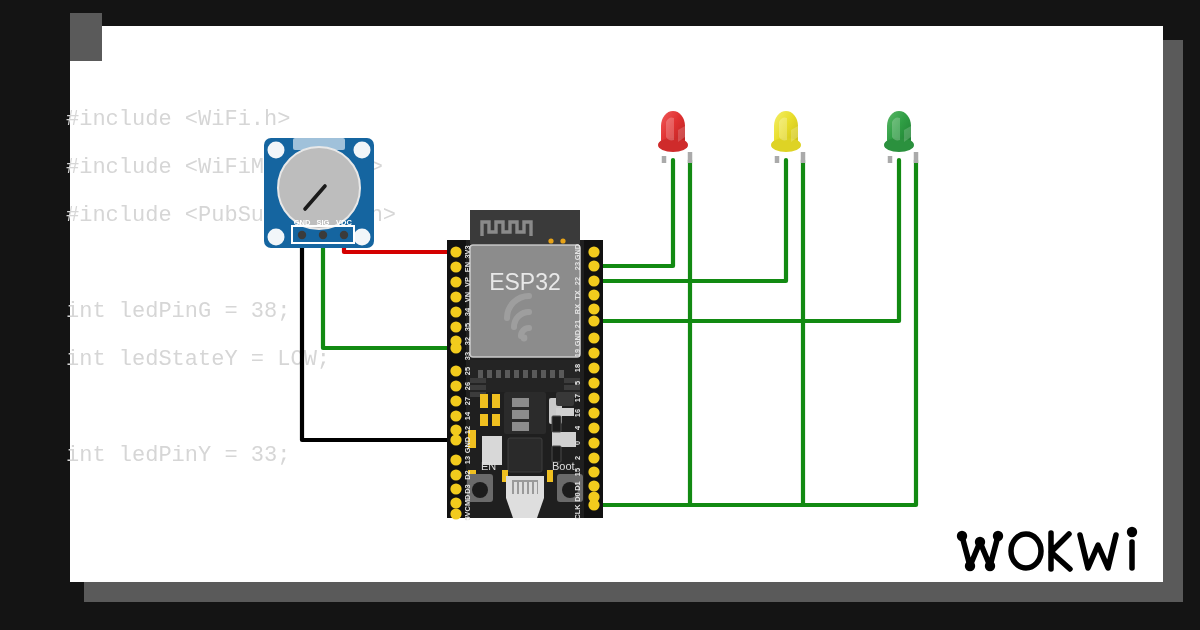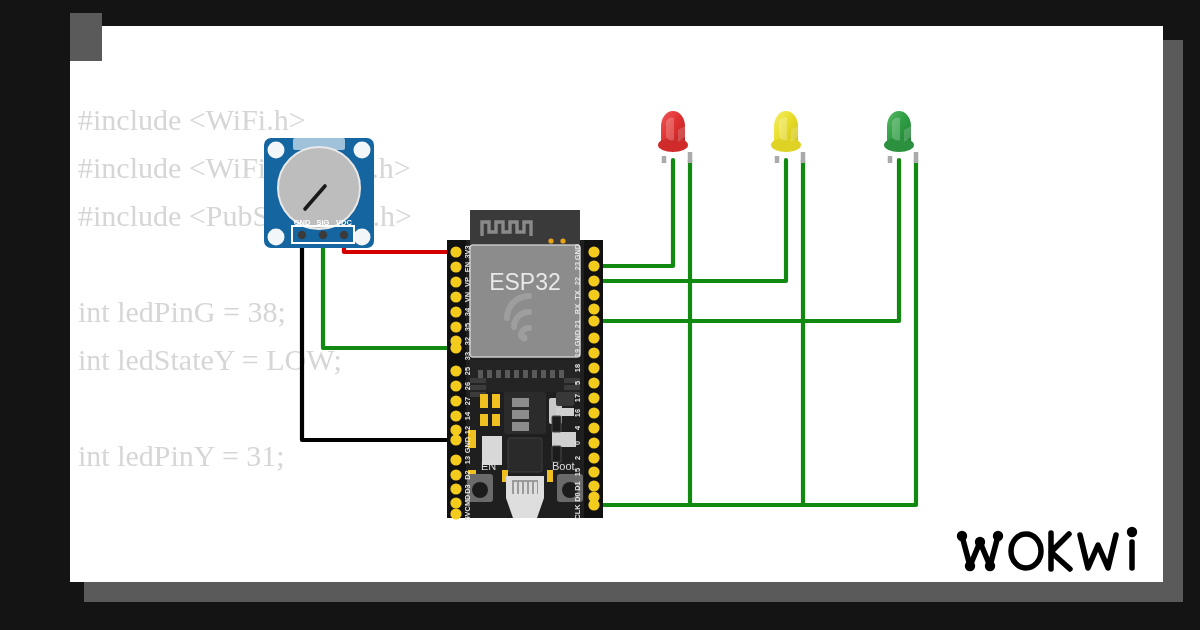--- a/index.html
+++ b/index.html
@@ -39,26 +39,25 @@
 
   
   .code{
     position:absolute; left:66px; top:96px;
     width:520px;
     z-index:5;
     pointer-events:none;
   }
   .code-line{
     color:#d6d6d6;
-    font-size:30px;
+    font-size:22px;
     line-height:48px;
     height:48px;
     white-space:pre;
-    font-family:Liberation Serif, serif;
-    margin-left:12px;
+    font-family:Liberation Mono, monospace;
   }
   .code-line.blank{ color:transparent; }
 
   
   .wokwi{
     position:absolute; left:952px; top:522px;
     z-index:20;
   }
 
   
@@ -76,21 +75,21 @@
   <div class="canvas"></div>
 
   <div class="code">
     <div class="code-line">#include &lt;WiFi.h&gt;</div>
     <div class="code-line">#include &lt;WiFiManager.h&gt;</div>
     <div class="code-line">#include &lt;PubSubClient.h&gt;</div>
     <div class="code-line blank"></div>
     <div class="code-line">int ledPinG = 38;</div>
     <div class="code-line">int ledStateY = LOW;</div>
     <div class="code-line blank"></div>
-    <div class="code-line">int ledPinY = 31;</div>
+    <div class="code-line">int ledPinY = 33;</div>
     <div class="code-line blank"></div>
   </div>
 
   <svg class="board-layer" viewBox="0 0 1200 630">
     <defs>
       <linearGradient id="ledRed" x1="0" y1="0" x2="1" y2="1">
         <stop offset="0%" stop-color="#f05a5a"></stop>
         <stop offset="45%" stop-color="#e03131"></stop>
         <stop offset="100%" stop-color="#b32121"></stop>
       </linearGradient>

